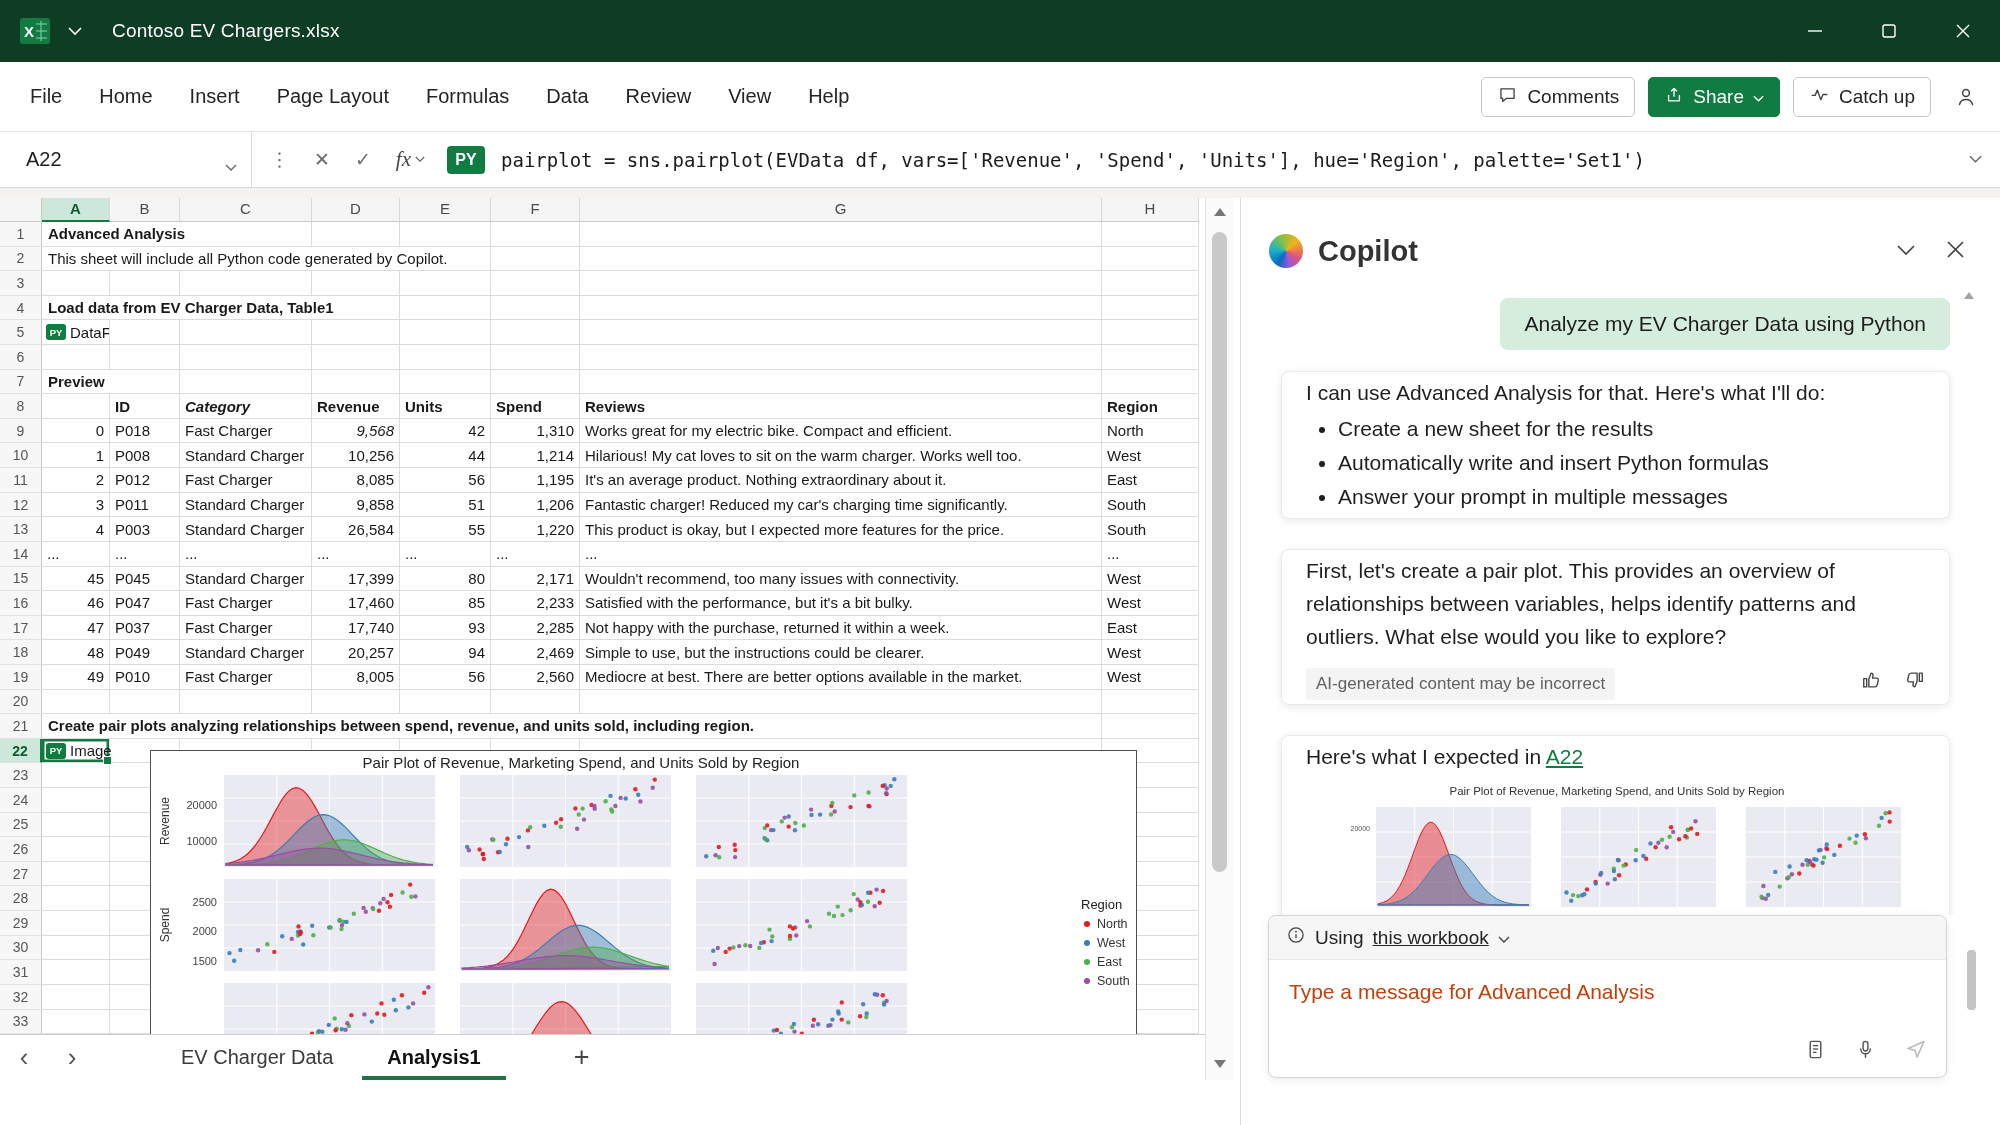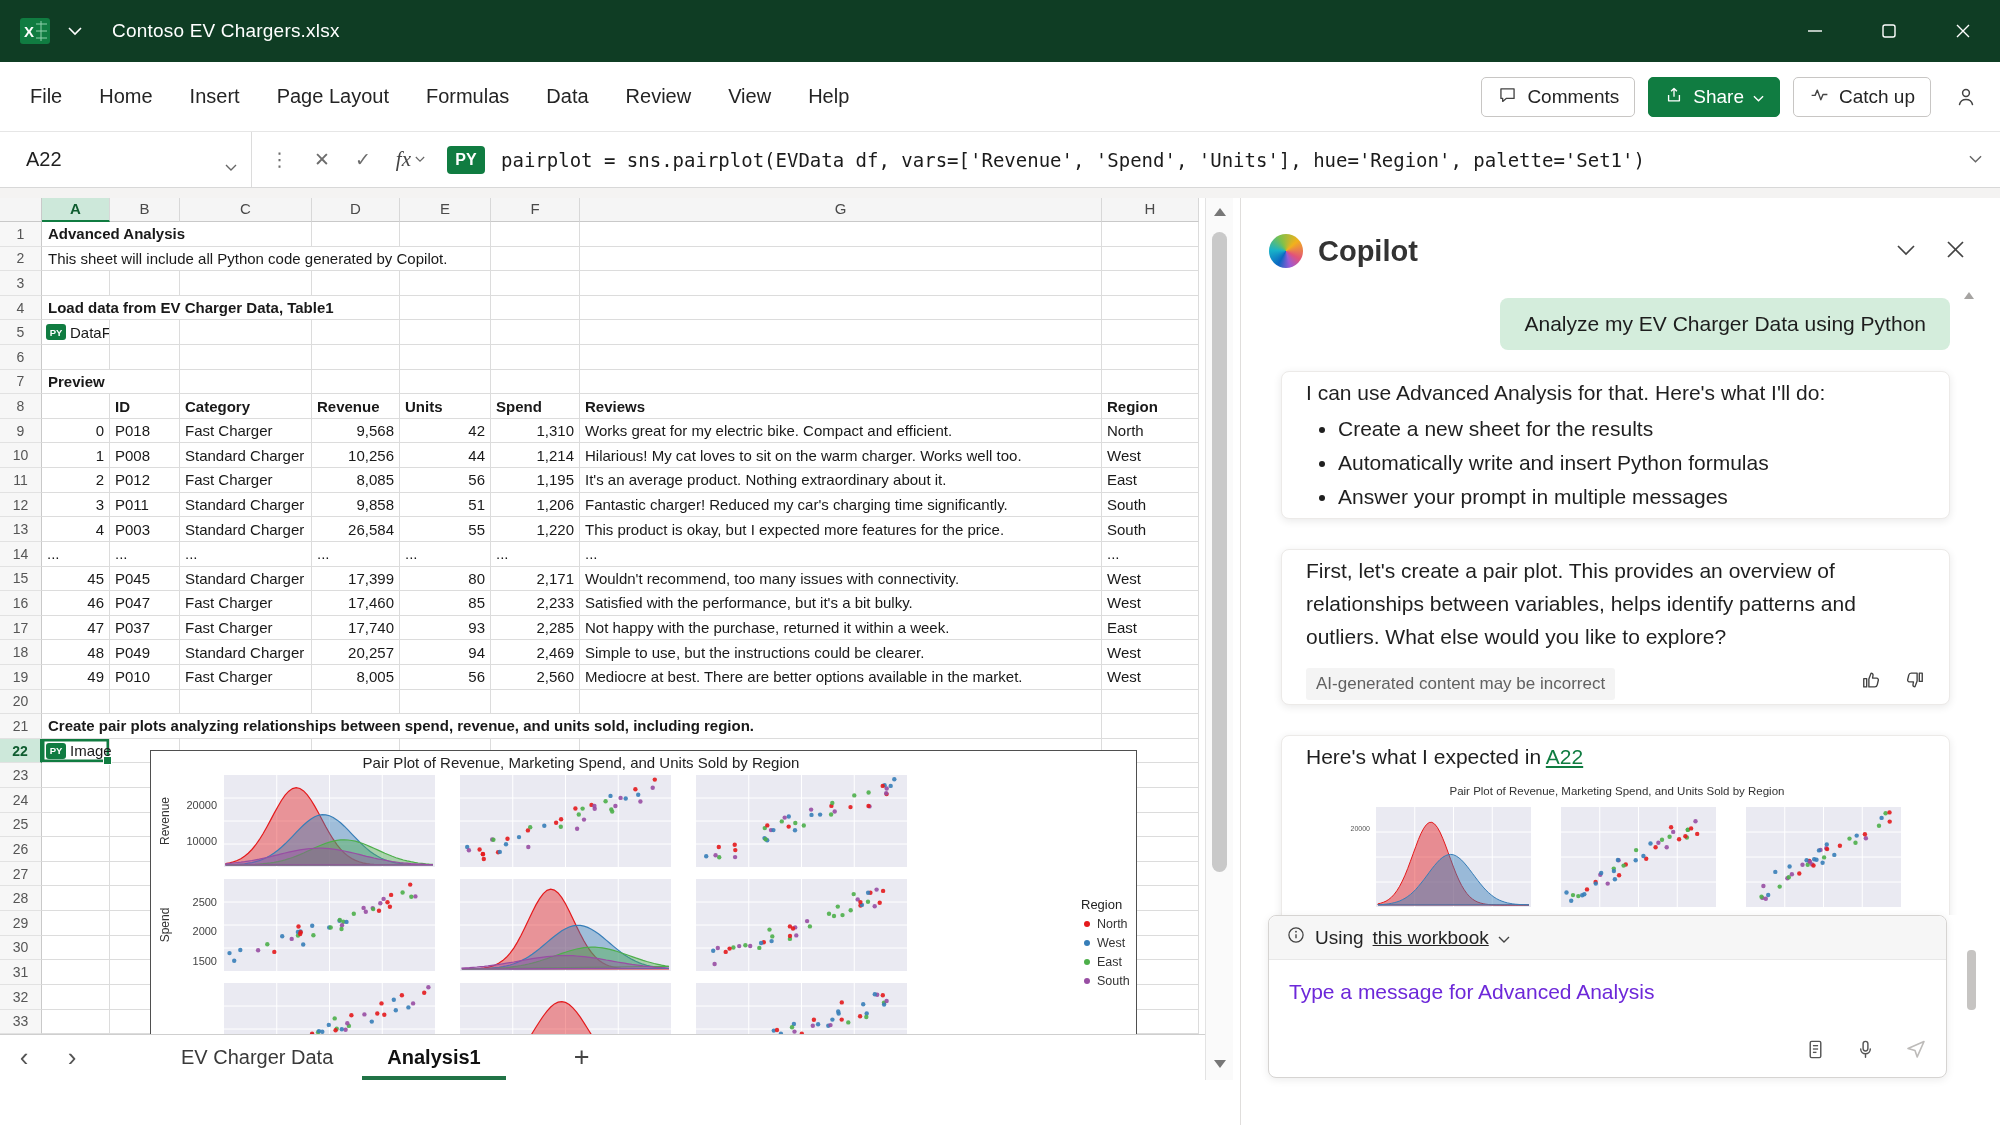--- a/index.html
+++ b/index.html
@@ -88,21 +88,21 @@
   .disclaimer{background:#F4F4F4;color:#616161;font-size:17px;line-height:22px;padding:5px 10px;border-radius:3px;}
   .thumbs{display:flex;align-items:center;gap:20px;}
   .cell-link{color:#107C41;text-decoration:underline;cursor:pointer;}
   .insert-card{min-height:220px;}
   .mini-chart{margin-top:10px;}
 
   .cp-footer{position:absolute;left:27px;right:53px;top:717px;height:163px;background:#fff;border:1px solid #D6D4D2;border-radius:8px;box-shadow:0 2px 8px rgba(0,0,0,.08);z-index:6;}
   .using-bar{height:44px;background:#F6F6F6;border-bottom:1px solid #E8E8E8;border-radius:8px 8px 0 0;display:flex;align-items:center;gap:9px;padding:0 17px;font-size:19px;color:#242424;}
   .wb-link{text-decoration:underline;color:#242424;cursor:pointer;}
   .cp-input{position:relative;height:117px;}
-  .placeholder{padding:20px 20px 0;font-size:21px;color:#6d28d9;}
+  .placeholder{padding:20px 20px 0;font-size:21px;color:#c2410c;}
   .input-icons{position:absolute;right:18px;bottom:12px;display:flex;align-items:center;gap:27px;}
 
   .cp-sb-up{position:absolute;right:26px;top:94px;width:0;height:0;border-left:5px solid transparent;border-right:5px solid transparent;border-bottom:7px solid #A6A4A2;}
   .cp-sb-thumb{position:absolute;right:24px;top:752px;width:9px;height:60px;background:#C6C4C2;border-radius:4px;}
 </style>
 </head>
 <body>
 
 <div class="app">
 
@@ -317,33 +317,33 @@
           <div class="cell" style="width: 91px;"></div>
           <div class="cell" style="width: 89px;"></div>
           <div class="cell" style="width: 522px;"></div>
           <div class="cell" style="width: 97px;"></div>
           <div class="overflow-text b">Preview</div>
         </div>
         <div class="grid-row">
           <div class="gutter">8</div>
           <div class="cell" style="width: 68px;"></div>
           <div class="cell b" style="width: 70px;">ID</div>
-          <div class="cell b" style="width: 132px;">Category</div>
+          <div class="cell b" style="width: 132px; font-style: italic;">Category</div>
           <div class="cell b" style="width: 88px;">Revenue</div>
           <div class="cell b" style="width: 91px;">Units</div>
           <div class="cell b" style="width: 89px;">Spend</div>
           <div class="cell b" style="width: 522px;">Reviews</div>
           <div class="cell b" style="width: 97px;">Region</div>
         </div>
         <div class="grid-row">
           <div class="gutter">9</div>
           <div class="cell ar" style="width: 68px;">0</div>
           <div class="cell" style="width: 70px;">P018</div>
           <div class="cell" style="width: 132px;">Fast Charger</div>
-          <div class="cell ar" style="width: 88px;">9,568</div>
+          <div class="cell ar" style="width: 88px; font-style: italic;">9,568</div>
           <div class="cell ar" style="width: 91px;">42</div>
           <div class="cell ar" style="width: 89px;">1,310</div>
           <div class="cell" style="width: 522px;">Works great for my electric bike. Compact and efficient.</div>
           <div class="cell" style="width: 97px;">North</div>
         </div>
         <div class="grid-row">
           <div class="gutter">10</div>
           <div class="cell ar" style="width: 68px;">1</div>
           <div class="cell" style="width: 70px;">P008</div>
           <div class="cell" style="width: 132px;">Standard Charger</div>

